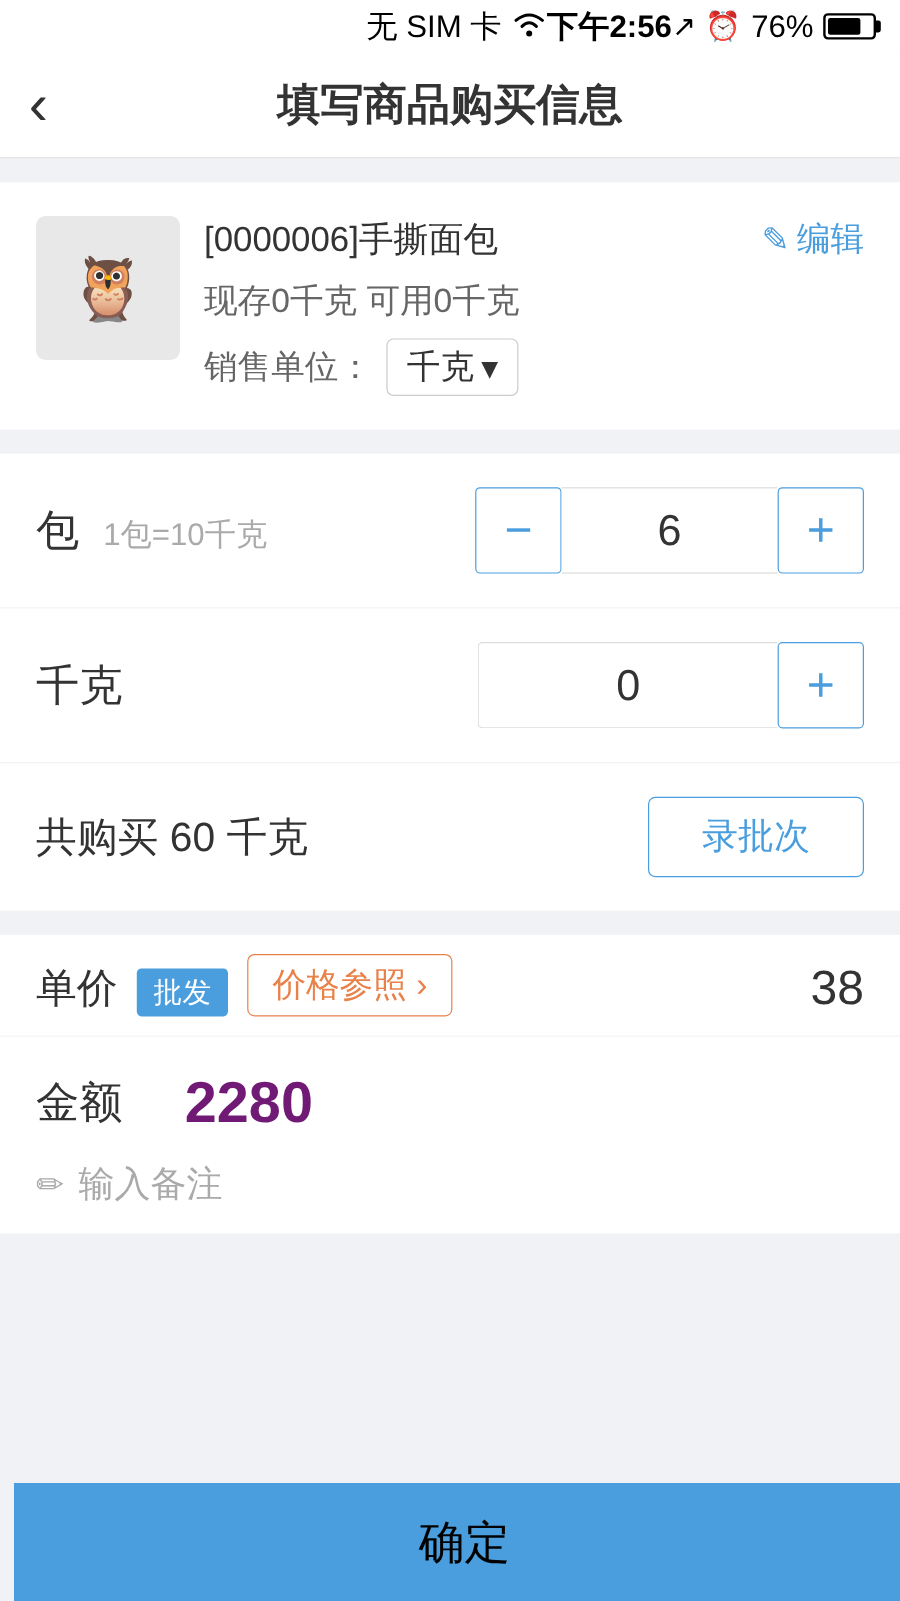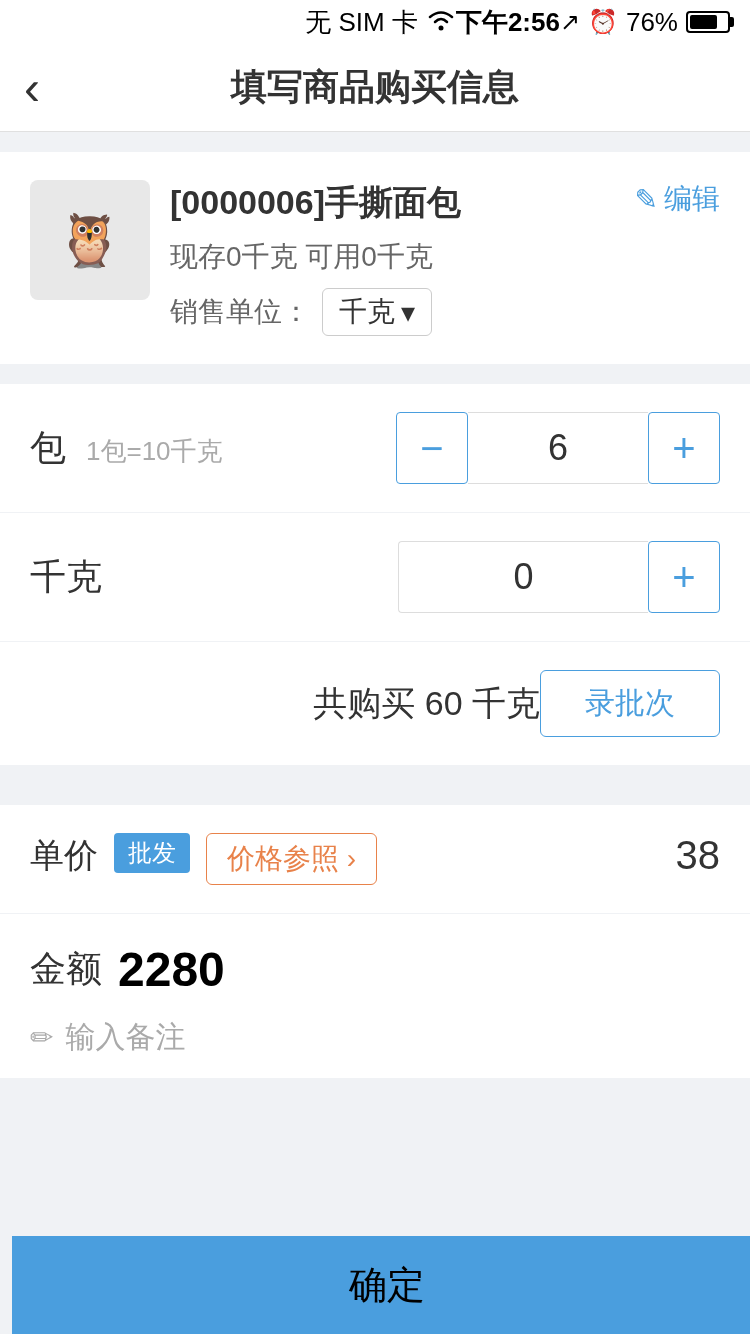--- a/index.html
+++ b/index.html
@@ -115,22 +115,22 @@
       flex-shrink: 0;
     }
     .product-image-icon {
       font-size: 52px;
       color: #b0b0b0;
     }
     .product-info {
       flex: 1;
     }
     .product-name {
-      font-size: 34px;
-      font-weight: 700;
+      font-size: 29px;
+      font-weight: 400;
       color: #333;
       margin-bottom: 12px;
     }
     .product-stock {
       font-size: 28px;
       color: #666;
       margin-bottom: 12px;
     }
     .product-unit {
       display: flex;
@@ -242,44 +242,43 @@
       justify-content: center;
       cursor: pointer;
       border-radius: 4px;
     }
 
     
     .total-row {
       background: #fff;
       display: flex;
       align-items: center;
-      justify-content: flex-end;
+      justify-content: space-between;
       padding: 28px 30px;
     }
     .total-text {
       font-size: 34px;
       color: #333;
     }
     .batch-btn {
       border: 1px solid #4a9ede;
       color: #4a9ede;
       font-size: 30px;
       padding: 12px 44px;
       border-radius: 6px;
       background: #fff;
       cursor: pointer;
     }
 
     
     .price-section {
       background: #fff;
-      margin-top: 20px;
-      padding: 28px 30px;
-      display: flex;
-      align-items: flex-start;
+      padding: 16px 30px;
+      display: flex;
+      align-items: flex-end;
       gap: 16px;
       border-bottom: 1px solid #f0f2f5;
     }
     .price-label {
       font-size: 34px;
       color: #333;
     }
     .price-tag {
       background: #4a9ede;
       color: #fff;
@@ -317,21 +316,22 @@
       gap: 16px;
       margin-bottom: 20px;
     }
     .amount-label {
       font-size: 36px;
       color: #333;
     }
     .amount-value {
       font-size: 48px;
       font-weight: 600;
-      color: #000000;
+      color: #701a75;
+      margin-left: 36px;
     }
     .remark-row {
       display: flex;
       align-items: center;
       gap: 12px;
       color: #aaa;
       font-size: 30px;
     }
 
     

